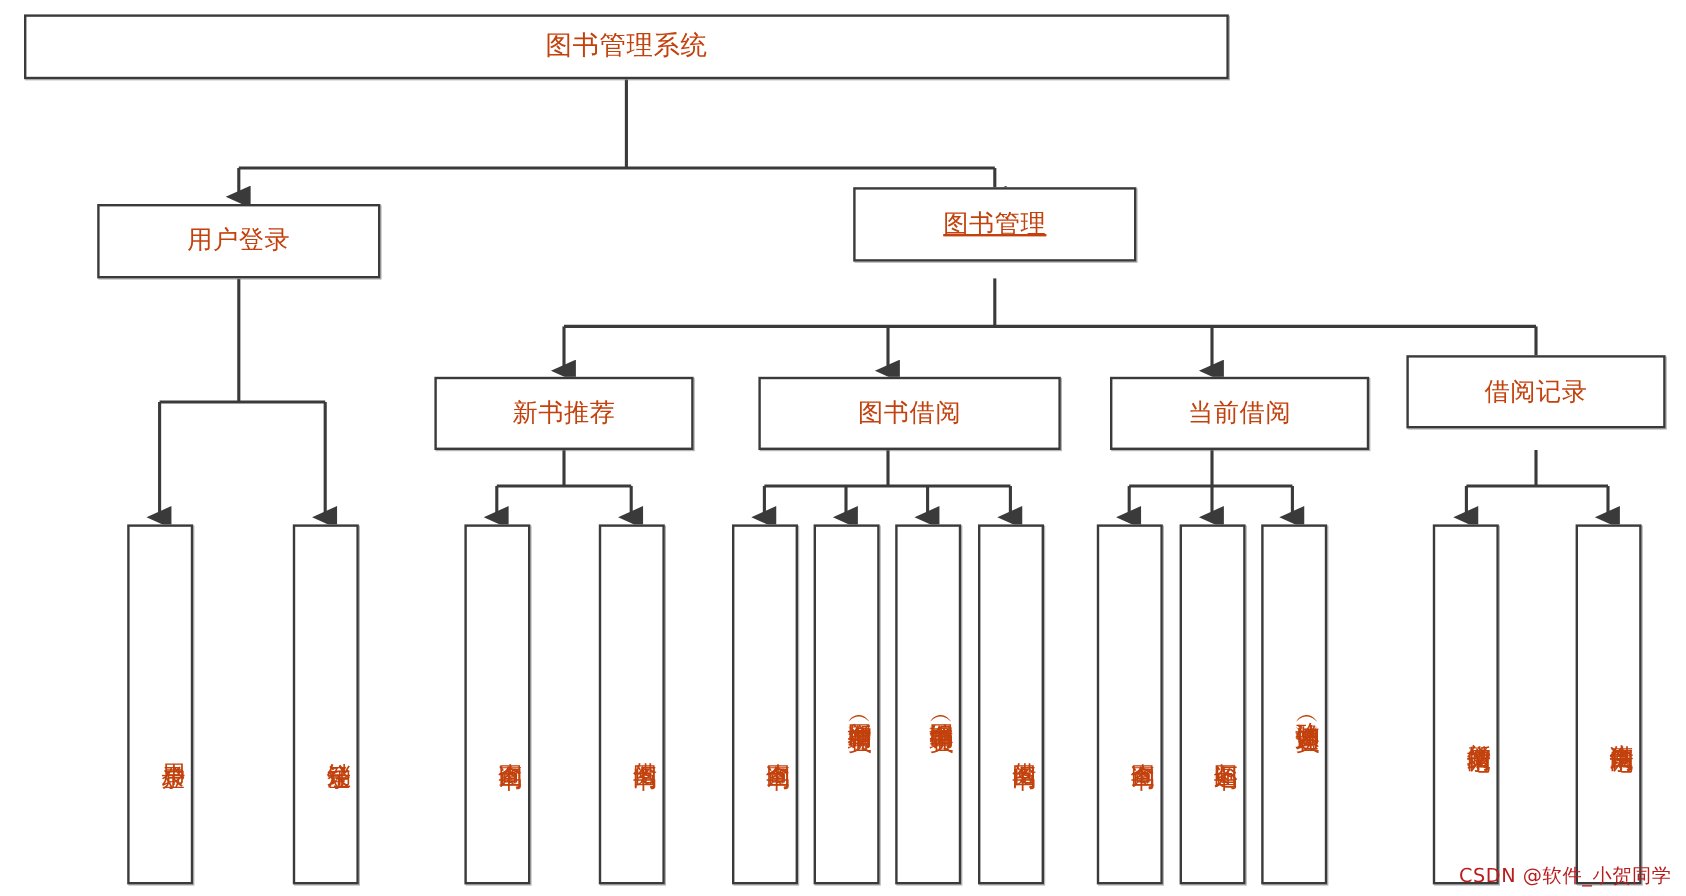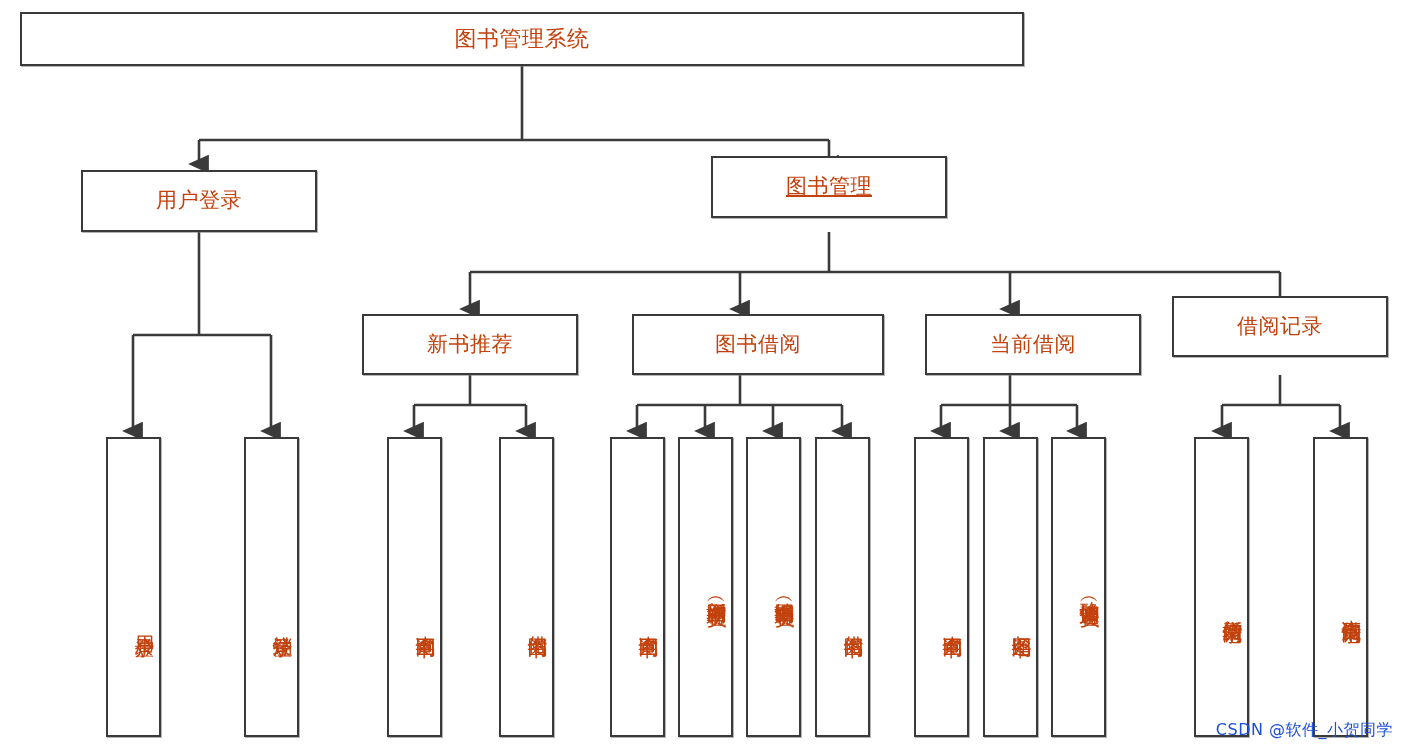--- a/index.html
+++ b/index.html
@@ -56,21 +56,21 @@
     padding-top: 10px;
   }
   .node-v.tall {
     padding-top: 6px;
   }
   .watermark {
     position: absolute;
     right: 12px;
     bottom: 6px;
     font-size: 16px;
-    color: #1d4ed8;
+    color: #b91c1c;
     white-space: nowrap;
     letter-spacing: 0.5px;
   }
 </style>
 </head>
 <body>
 
 <div id="diagram-root">
 
   <svg id="edge-layer" viewBox="0 0 1405 747" xmlns="http://www.w3.org/2000/svg">

